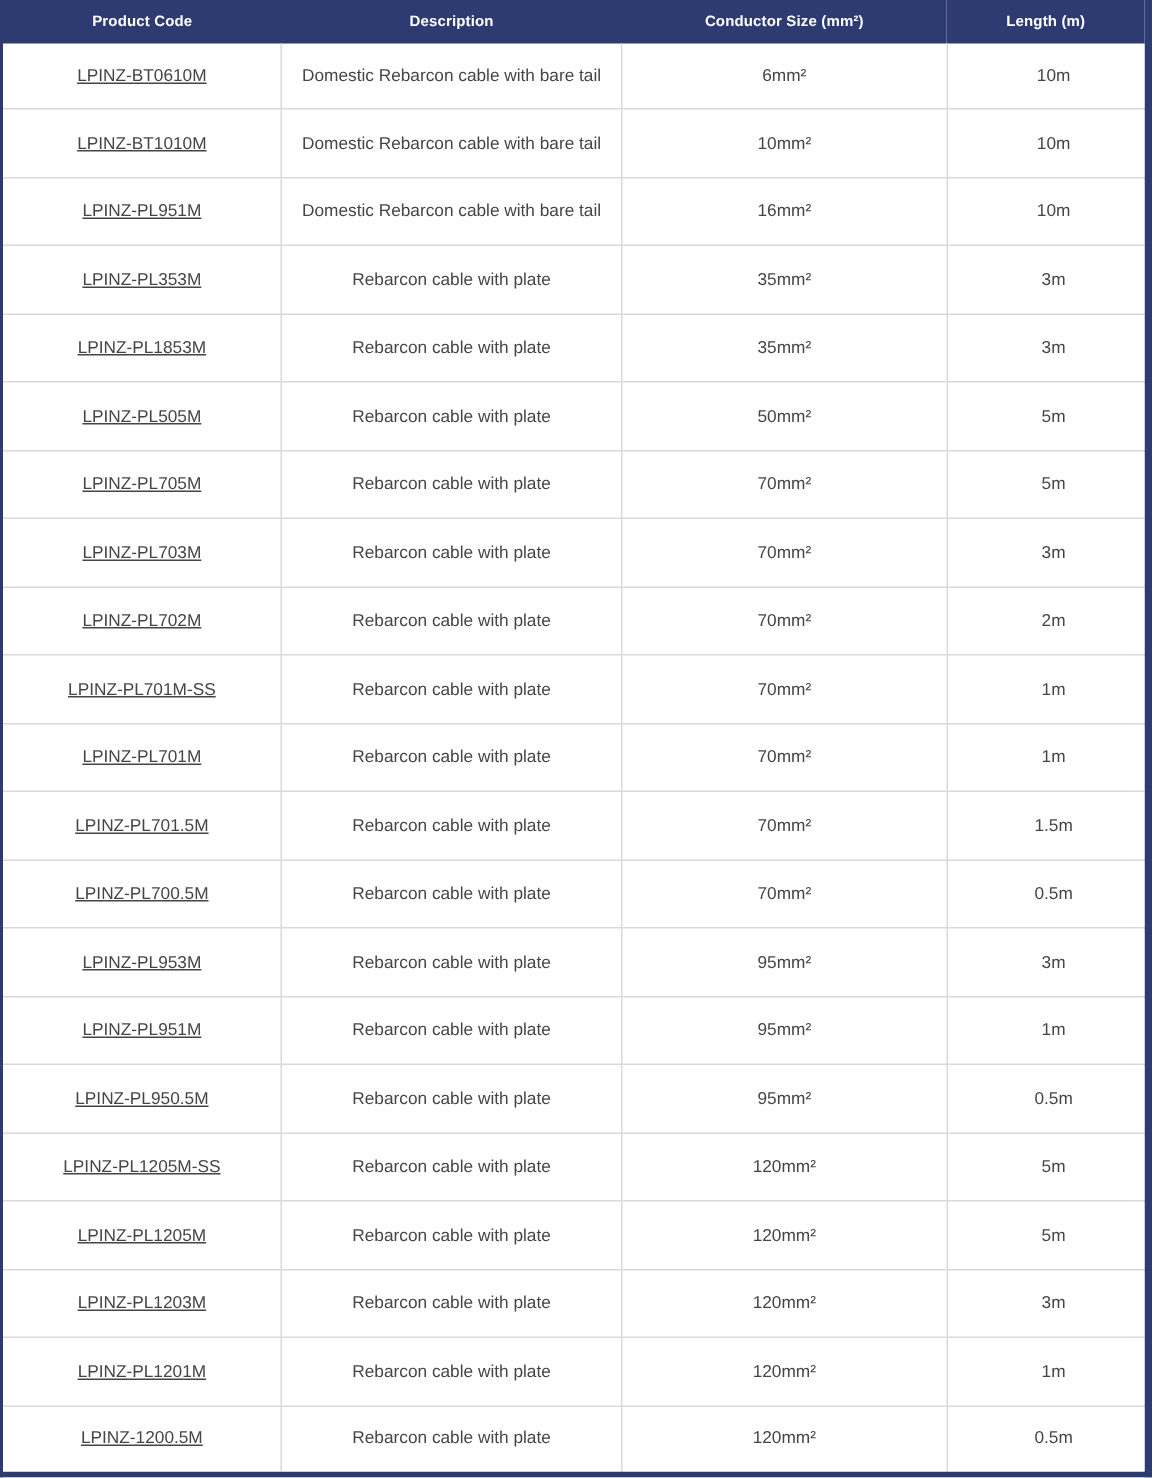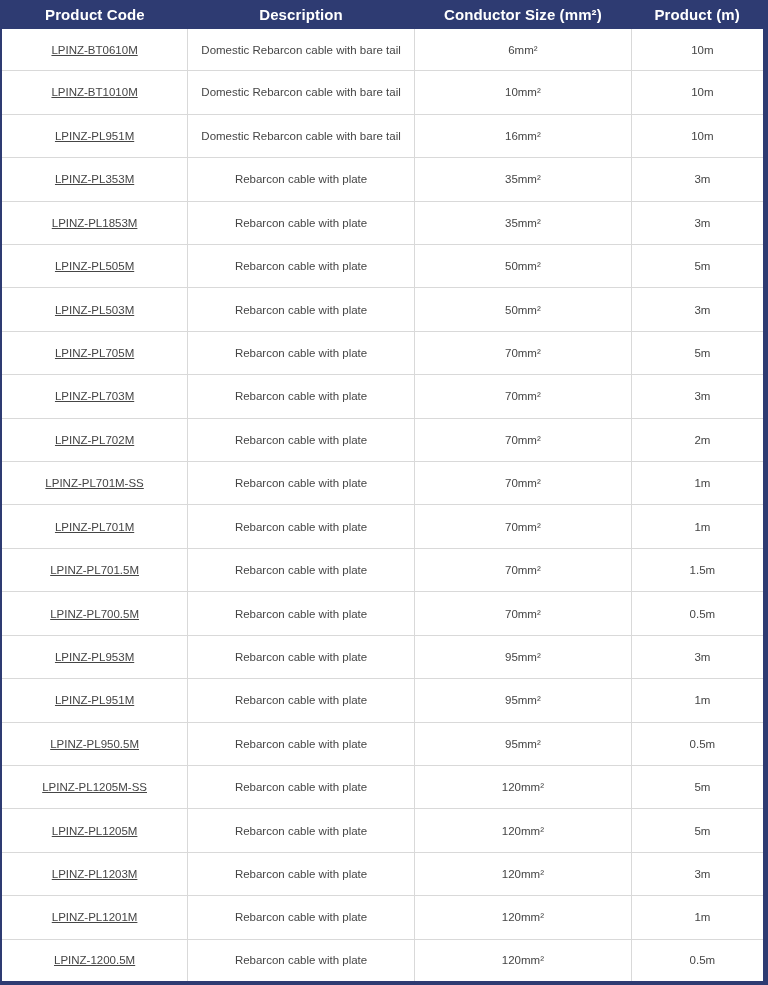--- a/index.html
+++ b/index.html
@@ -22,21 +22,21 @@
   table{
     width:100%;height:100%;
     border-collapse:collapse;table-layout:fixed;
   }
   col.c1{width:24.4%}
   col.c2{width:29.8%}
   col.c3{width:28.5%}
   col.c4{width:17.3%}
   thead th{
     background:var(--header-bg);color:var(--header-text);
-    font-size:15px;font-weight:bold;height:29px;
+    font-size:10px;font-weight:bold;height:29px;
     text-align:center;vertical-align:middle;
     border:none;padding:0 4px;letter-spacing:0.1px;
   }
   tbody td{
     background:var(--row-bg);color:var(--body-text);
     font-size:11.5px;font-weight:normal;
     text-align:center;vertical-align:middle;
     border:1px solid var(--grid);padding:0 6px;
     overflow:hidden;white-space:nowrap;
   }
@@ -54,21 +54,21 @@
       <col class="c1">
         <col class="c2">
         <col class="c3">
         <col class="c4">
     </colgroup>
     <thead>
       <tr>
         <th>Product Code</th>
         <th>Description</th>
         <th>Conductor Size (mm²)</th>
-        <th>Product (m)</th>
+        <th>Length (m)</th>
       </tr>
     </thead>
     <tbody>
         <tr>
           <td>LPINZ-BT0610M</td>
           <td>Domestic Rebarcon cable with bare tail</td>
           <td>6mm²</td>
           <td>10m</td>
         </tr>
         <tr>
@@ -93,26 +93,20 @@
           <td>LPINZ-PL1853M</td>
           <td>Rebarcon cable with plate</td>
           <td>35mm²</td>
           <td>3m</td>
         </tr>
         <tr>
           <td>LPINZ-PL505M</td>
           <td>Rebarcon cable with plate</td>
           <td>50mm²</td>
           <td>5m</td>
-        </tr>
-        <tr>
-          <td>LPINZ-PL503M</td>
-          <td>Rebarcon cable with plate</td>
-          <td>50mm²</td>
-          <td>3m</td>
         </tr>
         <tr>
           <td>LPINZ-PL705M</td>
           <td>Rebarcon cable with plate</td>
           <td>70mm²</td>
           <td>5m</td>
         </tr>
         <tr>
           <td>LPINZ-PL703M</td>
           <td>Rebarcon cable with plate</td>

